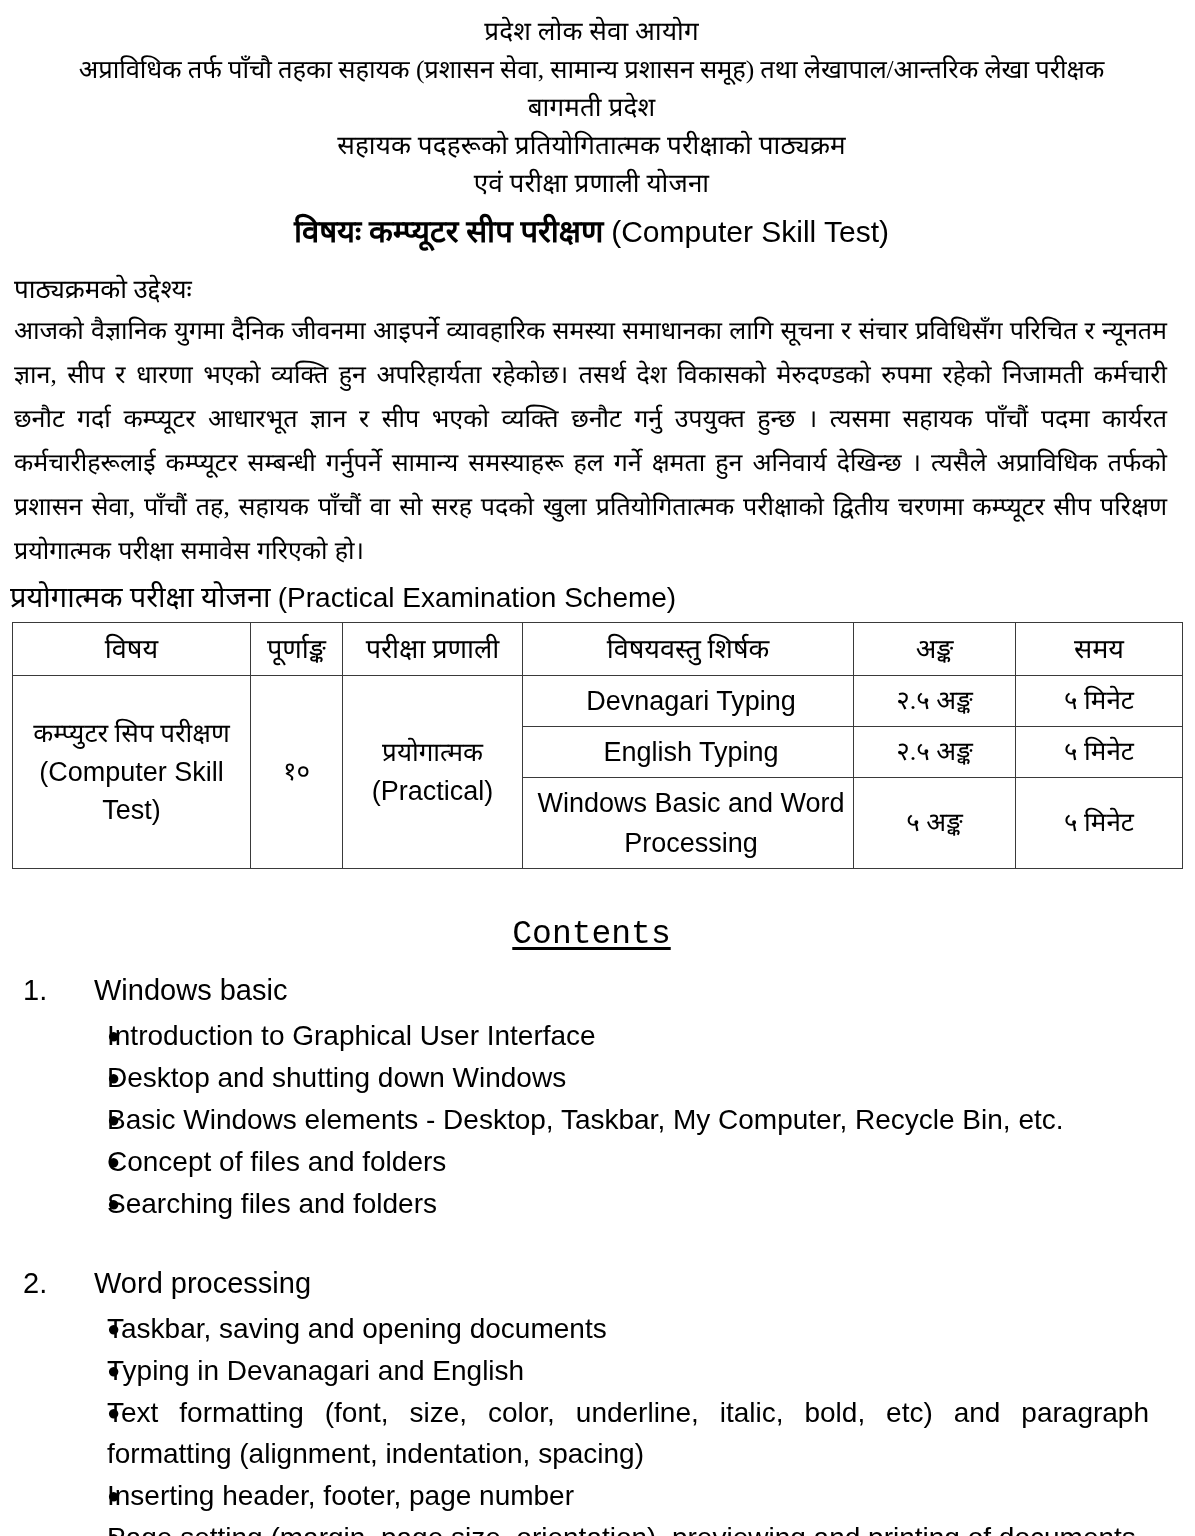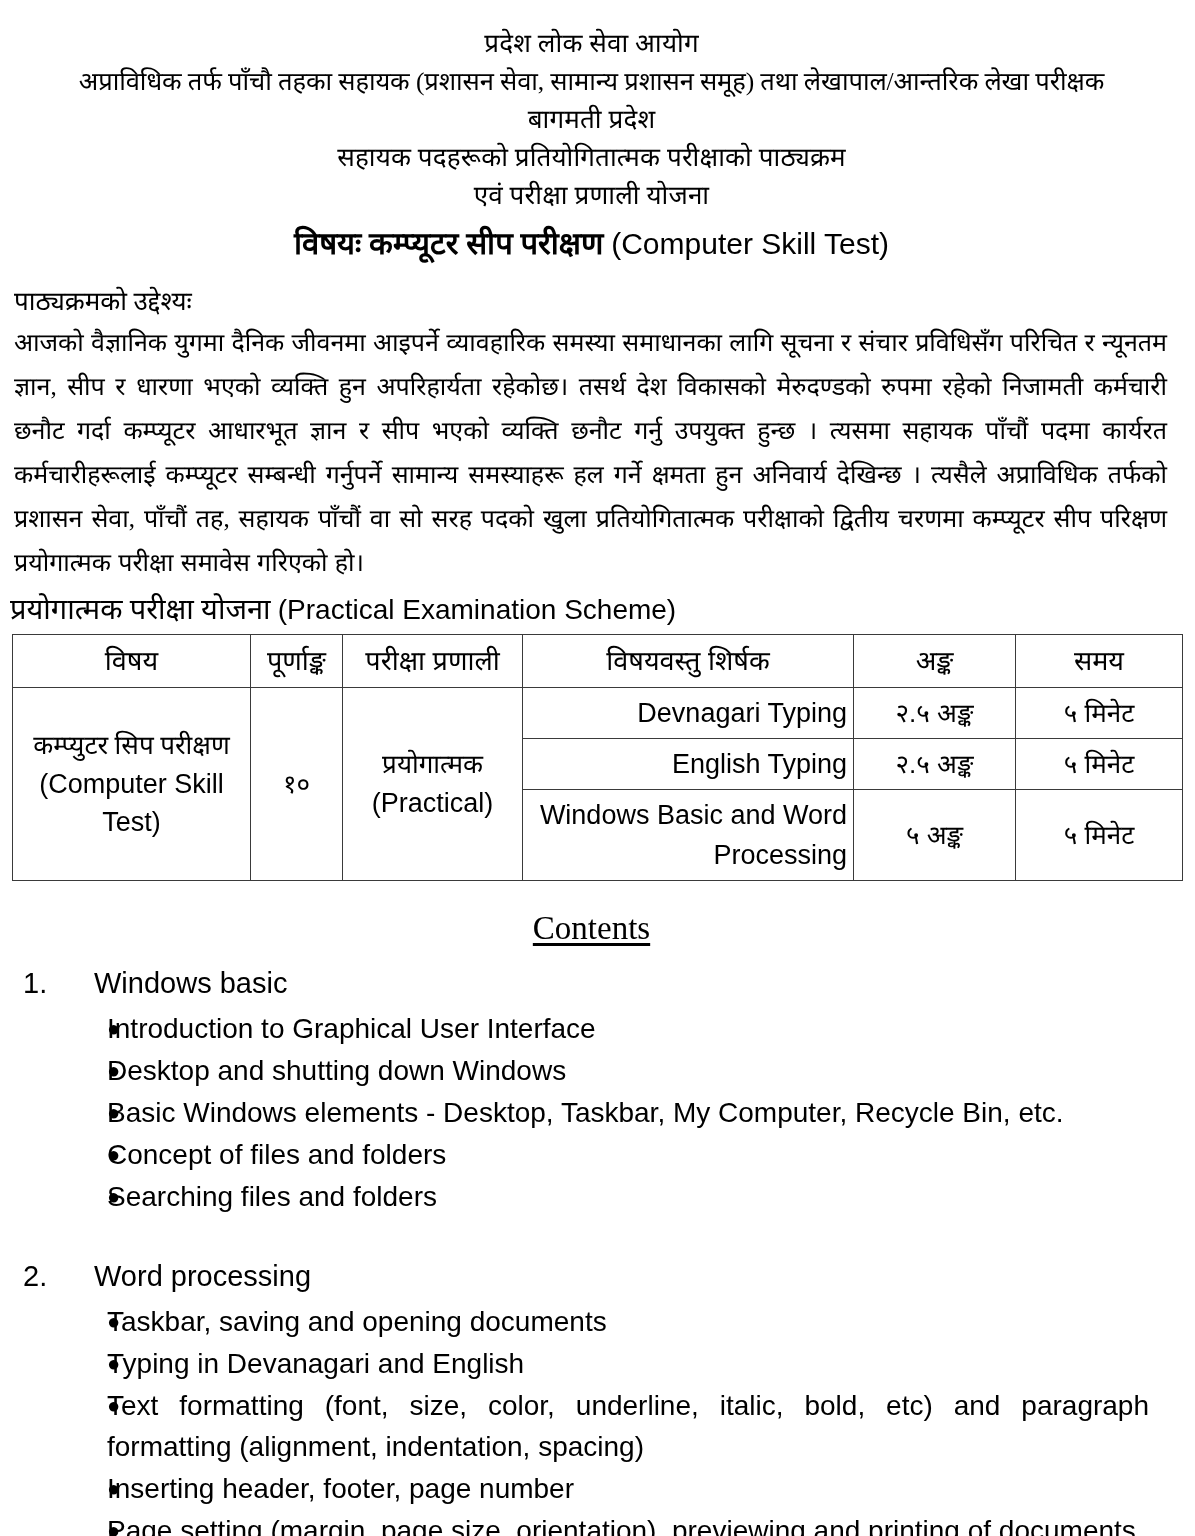--- a/index.html
+++ b/index.html
@@ -13,21 +13,21 @@
     overflow: hidden;
     font-family: "Liberation Sans", sans-serif;
     color: #000000;
     -webkit-font-smoothing: antialiased;
   }
   .page {
     position: relative;
     width: 1195px;
     height: 1536px;
     box-sizing: border-box;
-    padding: 16px 22px 0 10px;
+    padding: 4px 22px 0 10px;
   }
 
   
   .hdr-line {
     text-align: center;
     font-family: "Liberation Serif", "DejaVu Serif", serif;
     font-size: 26px;
     line-height: 38px;
     letter-spacing: 0.2px;
     white-space: nowrap;
@@ -91,52 +91,52 @@
     margin: 4px 0 0 2px;
     table-layout: fixed;
   }
   table.scheme td, table.scheme th {
     border: 1.6px solid #3a3a3a;
     padding: 2px 6px;
     vertical-align: middle;
     font-weight: normal;
   }
   .c-dev {
-    font-family: Liberation Sans, sans-serif;
+    font-family: Liberation Serif, serif;
     font-size: 26px;
     line-height: 38px;
     text-align: center;
   }
   .c-en {
     font-family: "Liberation Sans", sans-serif;
     font-size: 27px;
     line-height: 40px;
-    text-align: right;
+    text-align: center;
     padding-left: 12px !important;
   }
   .c-mix {
     font-family: "Liberation Serif", "DejaVu Serif", serif;
     font-size: 26px;
     line-height: 38px;
     text-align: center;
   }
   .c-mix .en {
     font-family: "Liberation Sans", sans-serif;
     font-size: 27px;
   }
   table.scheme thead td { height: 48px; }
   .hrow { font-size: 27px; }
 
   
   .contents-title {
     text-align: center;
-    font-family: Liberation Serif, serif;
+    font-family: Liberation Mono, monospace;
     font-size: 33px;
     line-height: 44px;
-    margin-top: 25px;
+    margin-top: 44px;
     text-decoration: underline;
     text-underline-offset: 4px;
   }
   .num-item {
     display: flex;
     font-family: "Liberation Sans", sans-serif;
     font-size: 29px;
     line-height: 42px;
     margin-top: 12px;
   }

